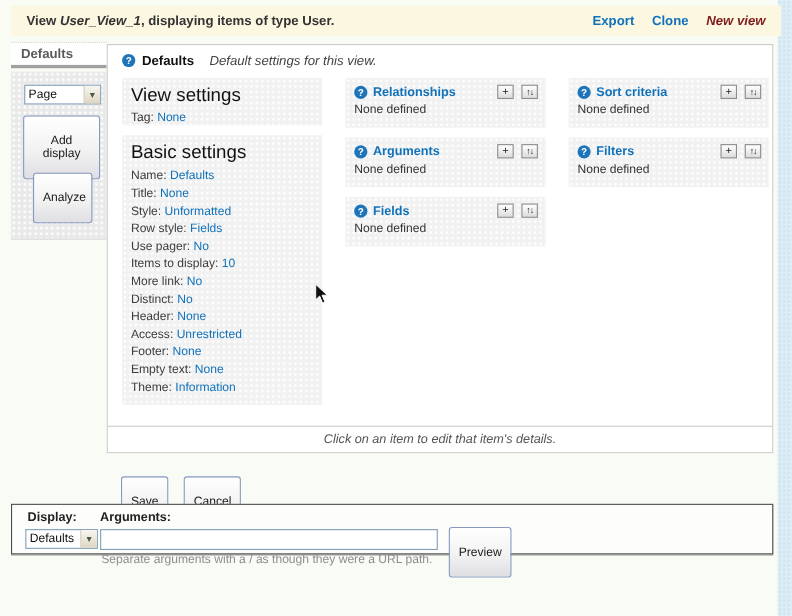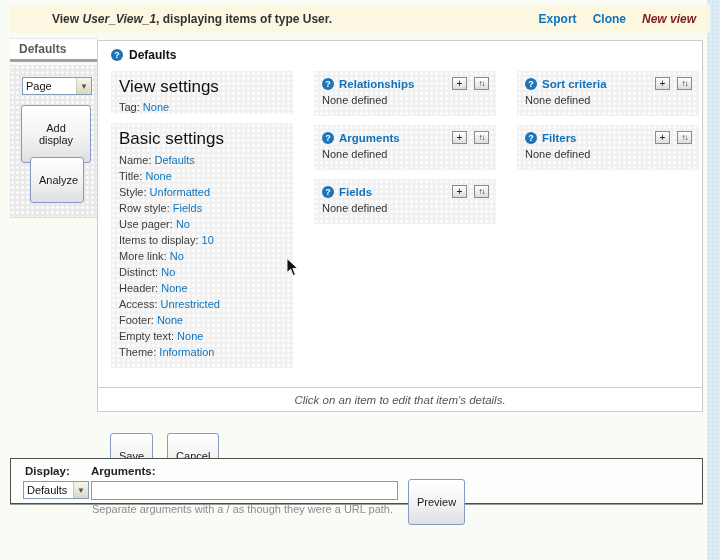--- a/index.html
+++ b/index.html
@@ -18,21 +18,21 @@
     background-image: radial-gradient(#cfe4f0 1px, rgba(255,255,255,0) 1.4px);
     background-size: 4px 4px;
   }
   
   .header-bar {
     position: absolute; left: 10px; top: 5px; width: 700px; height: 28px;
     background: #fbf7e1;
     display: flex; align-items: center; padding: 0 14px;
     font-weight: bold; font-size: 12px; color: #333;
   }
-  .header-title { flex: 1; white-space: nowrap; margin-left: 28px; }
+  .header-title { flex: 1; white-space: nowrap; }
   .header-title .vname { font-style: italic; }
   .header-links { display: flex; gap: 16px; }
   .hlink { color: #1172ba; text-decoration: none; font-weight: bold; font-size: 12px; cursor: pointer; }
   .hlink.orange { color: #7f1d1d; font-style: italic; }
   
   .sidebar-tab {
     position: absolute; left: 10px; top: 38px; width: 87px; height: 24px;
     background: #ffffff; border-top: 1px dotted #cfcfcf; border-bottom: 3px solid #a0a0a0;
     font-weight: bold; color: #5a5a5a; font-size: 12px;
     display: flex; align-items: center; padding-left: 9px;
@@ -151,20 +151,21 @@
     <span class="arrow">▼</span>
   </div>
   <span class="xpbtn sb-add">Add display</span>
   <span class="xpbtn sb-analyze">Analyze</span>
 </div>
 
 <div class="main-panel">
   <div class="panel-head">
     <span class="help-icon">?</span>
     <span class="ptitle">Defaults</span>
+    <span class="pdesc">Default settings for this view.</span>
   </div>
 
   <div class="cols">
 
     <div class="col">
       <div class="obox" style="height:43px">
         <div class="btitle">View settings</div>
         <div class="bline setting-row"><span>Tag: </span><span class="blue-link">None</span></div>
       </div>
       <div class="obox">

